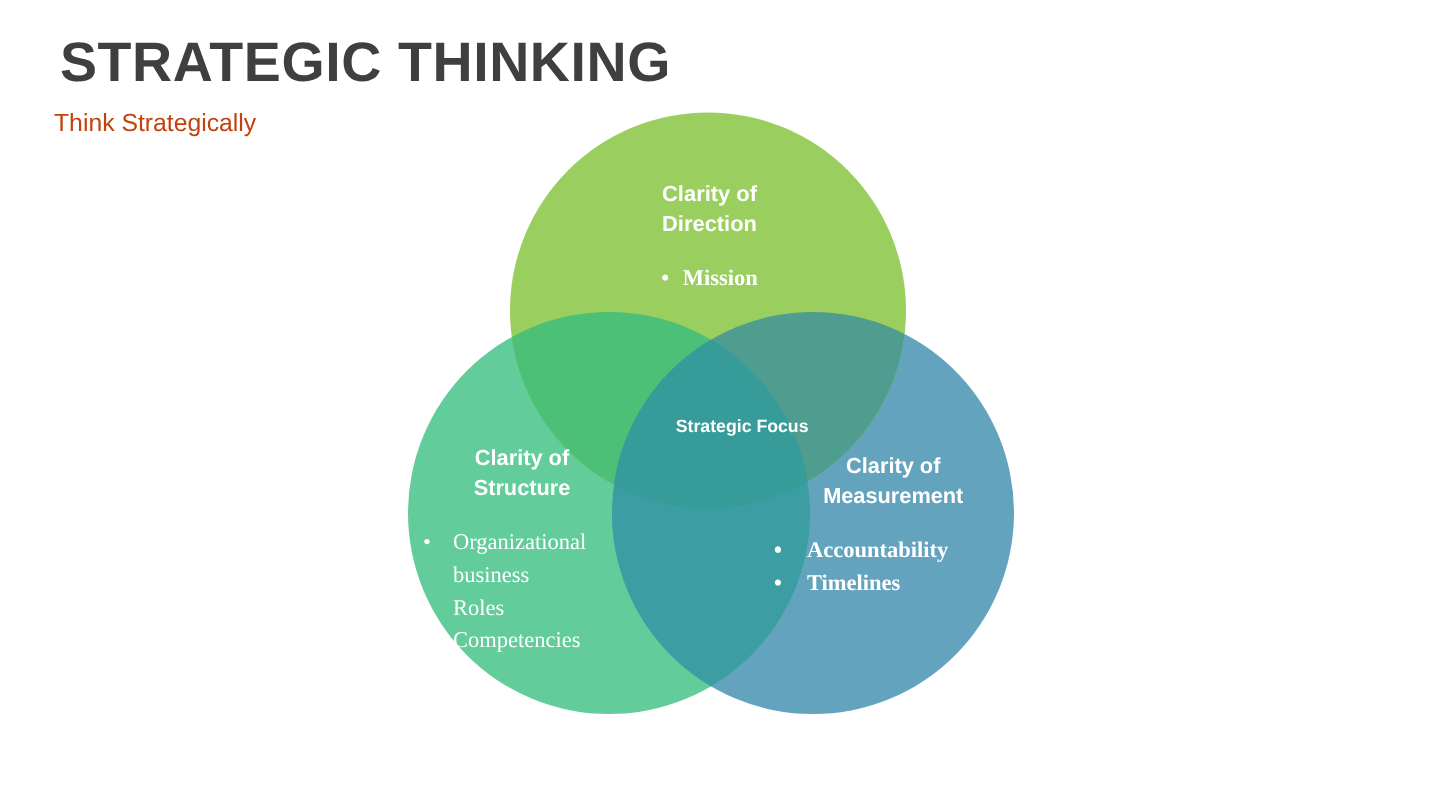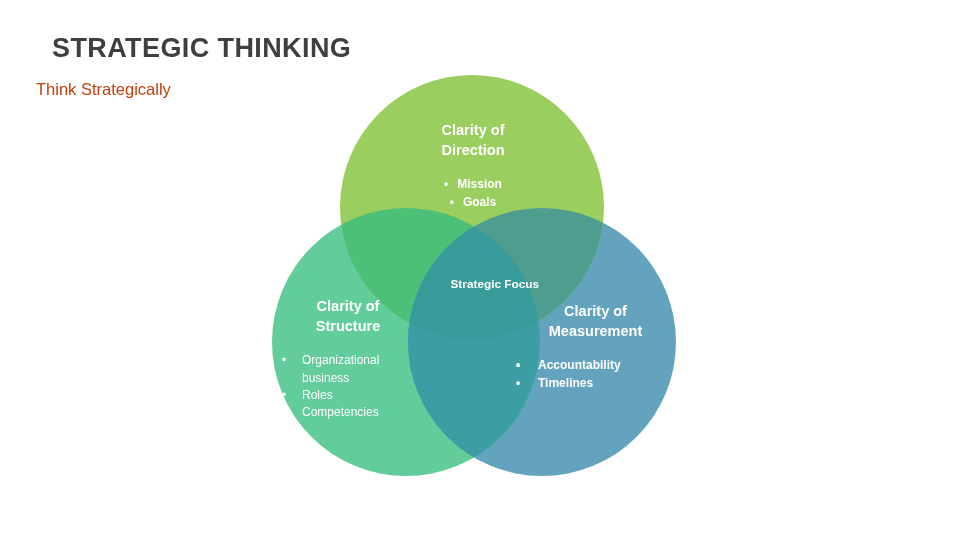--- a/index.html
+++ b/index.html
@@ -23,26 +23,26 @@
   }
 
   
   .header {
     position: absolute;
     left: 36px;
     top: 18px;
     width: 600px;
   }
   .slide-title {
-    font-size: 27px;
+    font-size: 37px;
     font-weight: bold;
     color: #3f3f3f;
     letter-spacing: 0.4px;
     line-height: 1.1;
-    margin: 16px;
+    margin: 4px;
     white-space: nowrap;
   }
   .slide-subtitle {
     font-size: 16.5px;
     font-weight: normal;
     color: #c2410c;
     margin: 10px 0 0 0;
     line-height: 1.1;
   }
 
@@ -71,24 +71,25 @@
     margin: 16px;
     color: #ffffff;
   }
 
   ul.bullets {
     list-style: none;
     margin: 1px 0 0 0;
     padding: 0;
   }
   ul.bullets li {
-    font-size: 12px;
+    font-size: 15px;
     line-height: 1.45;
     color: #ffffff;
     position: relative;
+    font-family: Liberation Serif, serif;
   }
 
   
   #block-direction {
     left: 392px;
     top: 105px;
     width: 162px;
     text-align: center;
   }
   #block-direction .circle-heading { font-size: 14.6px; }
@@ -207,21 +208,20 @@
     </svg>
   </div>
 
   <div class="label-block" id="block-direction">
     <div class="circle-heading">
       <span>Clarity of</span><br>
       <span>Direction</span>
     </div>
     <ul class="bullets">
       <li><span class="bdot">•</span><span>Mission</span></li>
-      <li><span class="bdot">•</span><span>Goals</span></li>
     </ul>
   </div>
 
   <div class="label-block" id="block-structure">
     <div class="circle-heading">
       <span>Clarity of</span><br>
       <span>Structure</span>
     </div>
     <ul class="bullets">
       <li><span class="bdot">•</span><span>Organizational business</span></li>

